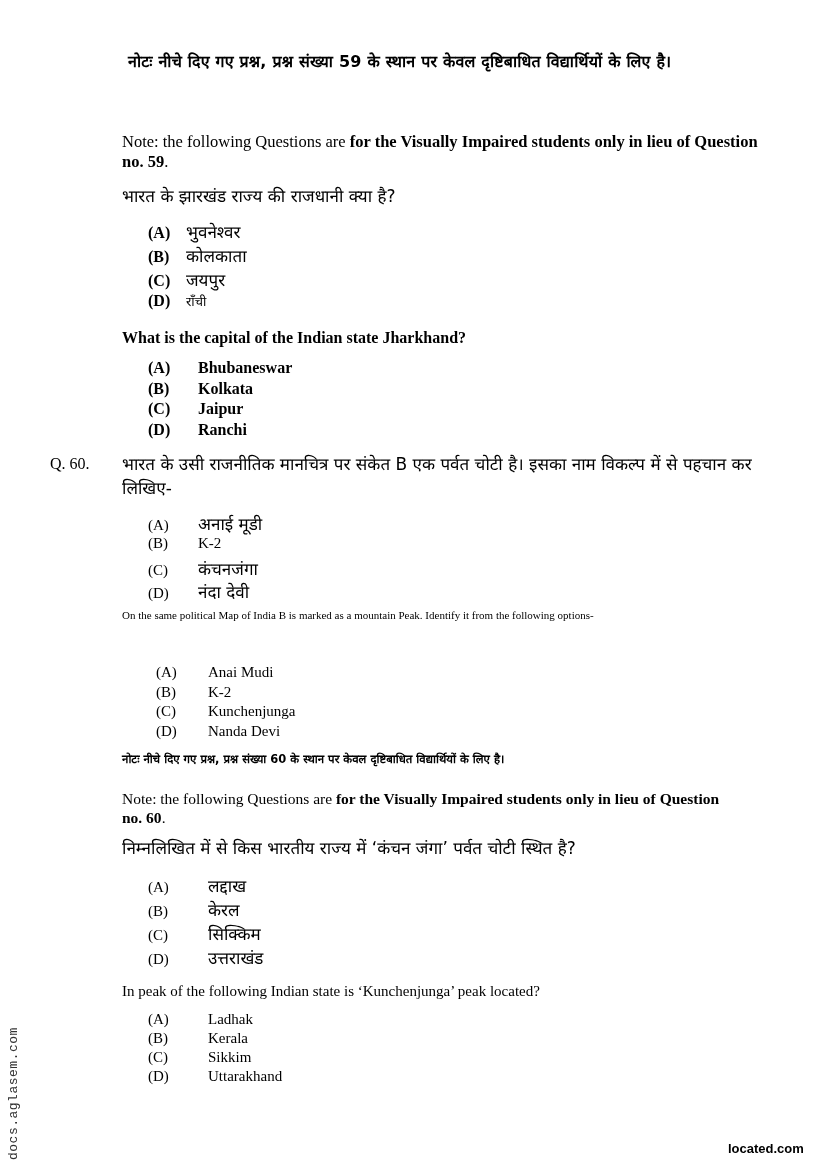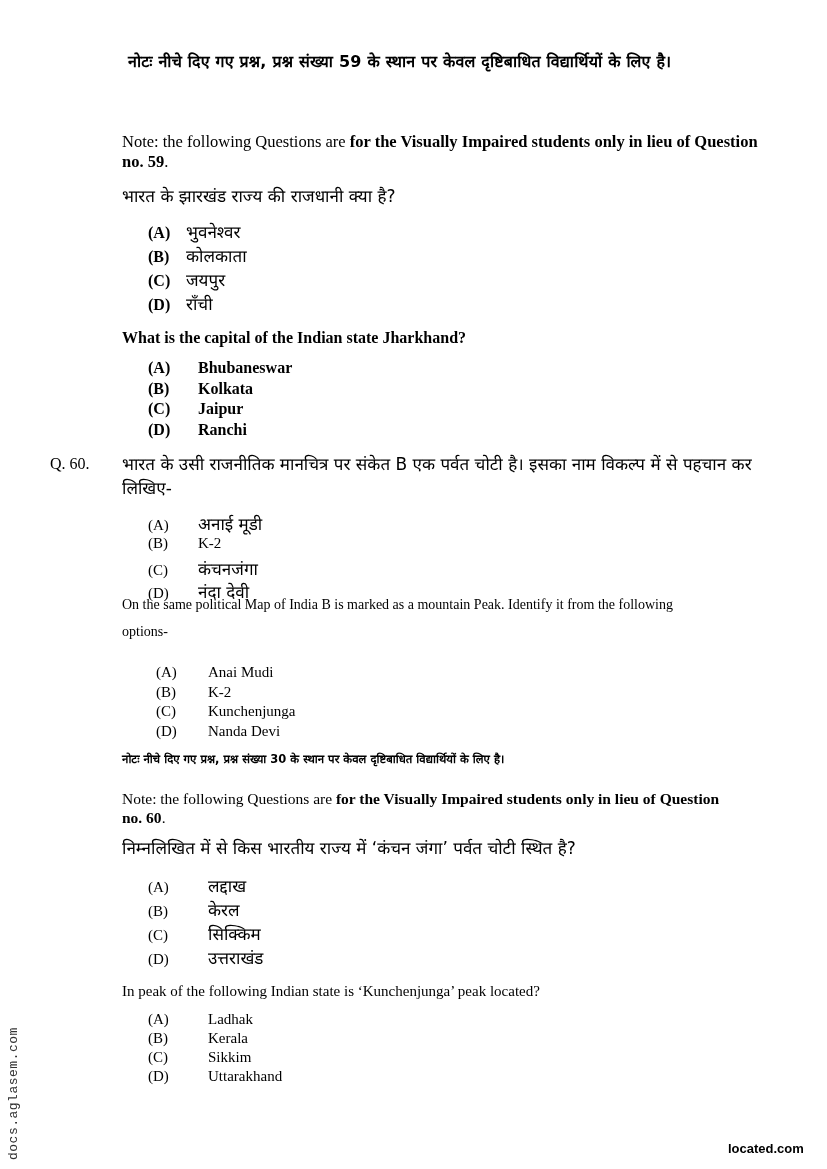--- a/index.html
+++ b/index.html
@@ -53,21 +53,21 @@
   <div class="opt-row" style="height:24px;">
     <span class="opt-letter bold" style="width:38px; font-size:16px;">(B)</span>
     <span class="opt-text" style="font-family:'DejaVu Sans',sans-serif; font-size:17px;">कोलकाता</span>
   </div>
   <div class="opt-row" style="height:24px;">
     <span class="opt-letter bold" style="width:38px; font-size:16px;">(C)</span>
     <span class="opt-text" style="font-family:Liberation Mono, monospace; font-size:17px;text-align:center;">जयपुर</span>
   </div>
   <div class="opt-row" style="height:24px;">
     <span class="opt-letter bold" style="width:38px; font-size:16px;">(D)</span>
-    <span class="opt-text" style="font-family:Liberation Serif, serif; font-size:17px;">राँची</span>
+    <span class="opt-text" style="font-family:Liberation Serif, serif; font-size:13px;">राँची</span>
   </div>
 </div>
 
 <div class="abs en-q bold" style="left:122px; top:328px;">What is the capital of the Indian state Jharkhand?</div>
 
 <div class="abs" style="left:148px; top:359px;">
   <div class="opt-row bold" style="height:20.5px; font-size:16px;">
     <span class="opt-letter" style="width:50px;">(A)</span>
     <span class="opt-text">Bhubaneswar</span>
   </div>
@@ -101,42 +101,42 @@
   <div class="opt-row" style="height:22.5px;">
     <span class="opt-letter" style="width:50px; font-size:15px;">(C)</span>
     <span class="opt-text" style="font-family:'DejaVu Sans',sans-serif; font-size:17px;">कंचनजंगा</span>
   </div>
   <div class="opt-row" style="height:22.5px;">
     <span class="opt-letter" style="width:50px; font-size:15px;">(D)</span>
     <span class="opt-text" style="font-family:'DejaVu Sans',sans-serif; font-size:17px;">नंदा देवी</span>
   </div>
 </div>
 
-<div class="abs" style="left:122px; top:591px; width:600px; font-size:14px; line-height:27px;">On the same political Map of India B is marked as a mountain Peak. Identify it from the following options-</div>
+<div class="abs" style="left:122px; top:605px; width:600px; font-size:11px; line-height:20px;">On the same political Map of India B is marked as a mountain Peak. Identify it from the following options-</div>
 
 <div class="abs" style="left:156px; top:664px;">
   <div class="opt-row" style="height:19.5px; font-size:15px;">
     <span class="opt-letter" style="width:52px;">(A)</span>
     <span class="opt-text">Anai Mudi</span>
   </div>
   <div class="opt-row" style="height:19.5px; font-size:15px;">
     <span class="opt-letter" style="width:52px;">(B)</span>
     <span class="opt-text">K-2</span>
   </div>
   <div class="opt-row" style="height:19.5px; font-size:15px;">
     <span class="opt-letter" style="width:52px;">(C)</span>
     <span class="opt-text">Kunchenjunga</span>
   </div>
   <div class="opt-row" style="height:19.5px; font-size:15px;">
     <span class="opt-letter" style="width:52px;">(D)</span>
     <span class="opt-text">Nanda Devi</span>
   </div>
 </div>
 
-<div class="abs note-hi-small" style="left:122px; top:751px;">नोटः नीचे दिए गए प्रश्न, प्रश्न संख्या 30 के स्थान पर केवल दृष्टिबाधित विद्यार्थियों के लिए है।</div>
+<div class="abs note-hi-small" style="left:122px; top:751px;">नोटः नीचे दिए गए प्रश्न, प्रश्न संख्या 60 के स्थान पर केवल दृष्टिबाधित विद्यार्थियों के लिए है।</div>
 
 <div class="abs" style="left:122px; top:789px; width:620px; font-size:15.5px; line-height:19px;"><span>Note: the following Questions are </span><b>for the Visually Impaired students only in lieu of Question no. 60</b><span>.</span></div>
 
 <div class="abs hi-q" style="left:122px; top:836px;text-align:right;">निम्नलिखित में से किस भारतीय राज्य में ‘कंचन जंगा’ पर्वत चोटी स्थित है?</div>
 
 <div class="abs" style="left:148px; top:874px;">
   <div class="opt-row" style="height:24px;">
     <span class="opt-letter" style="width:60px; font-size:15px;">(A)</span>
     <span class="opt-text" style="font-family:'DejaVu Sans',sans-serif; font-size:17px;">लद्दाख</span>
   </div>

